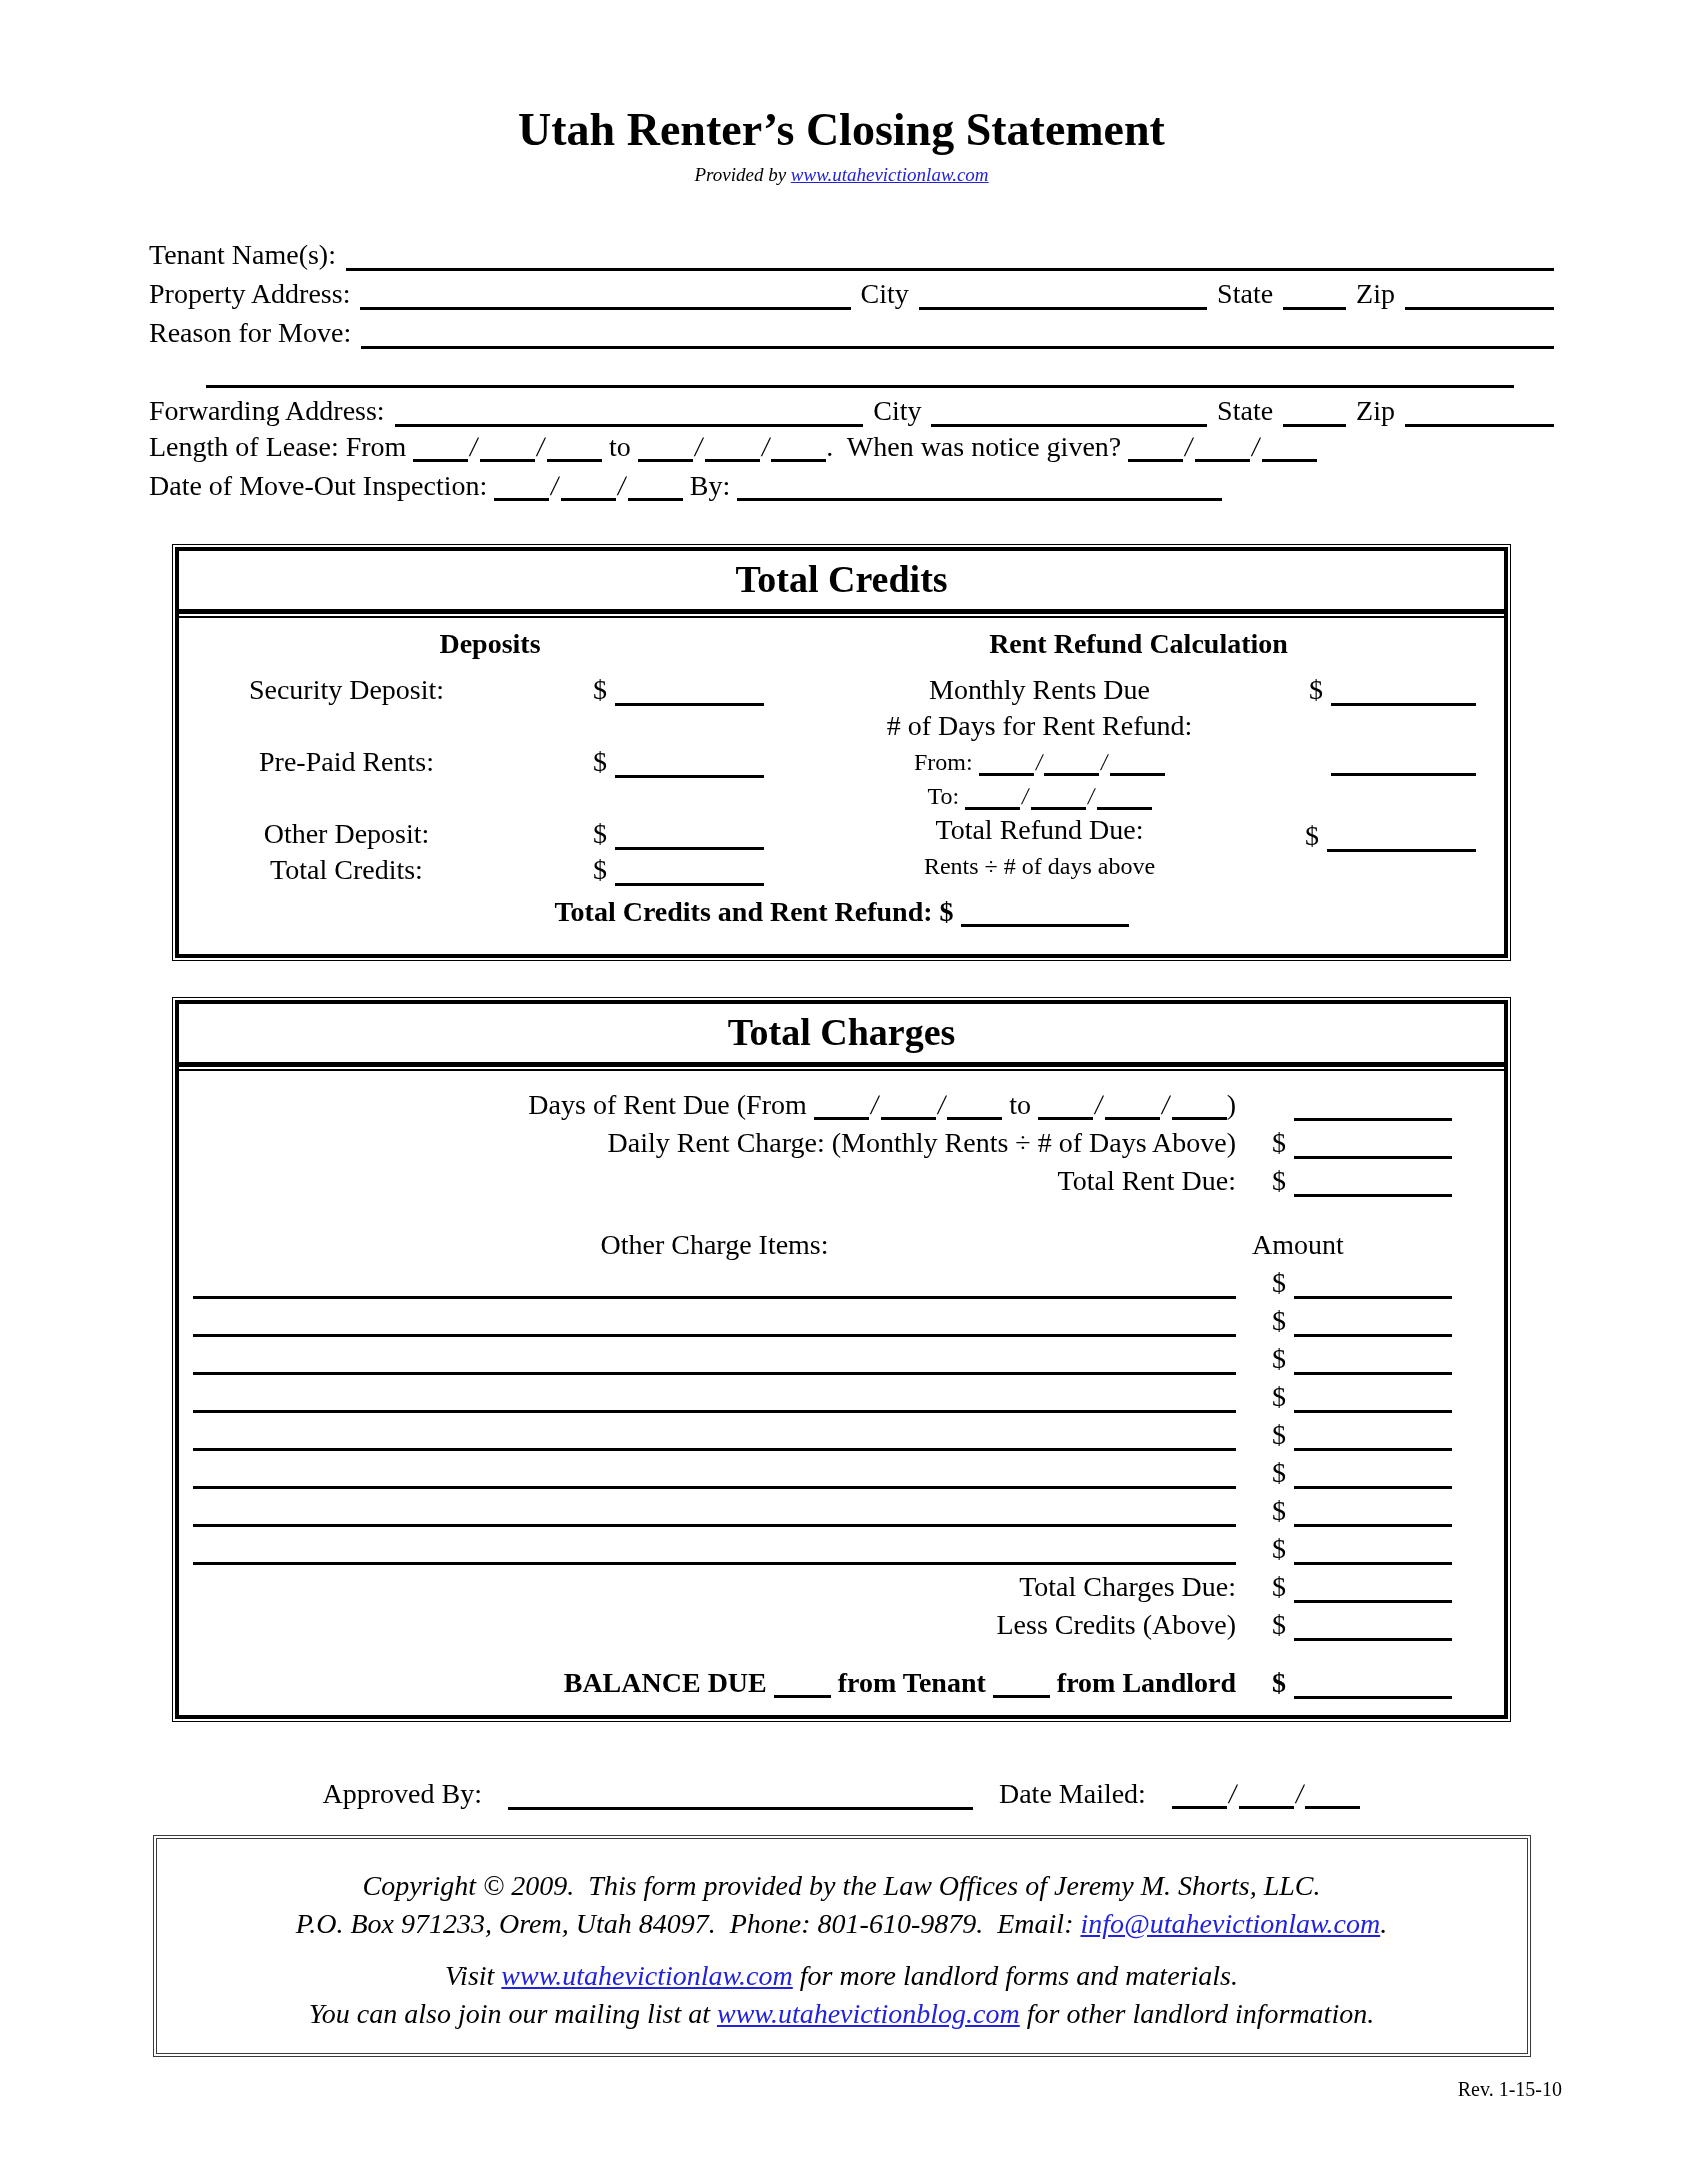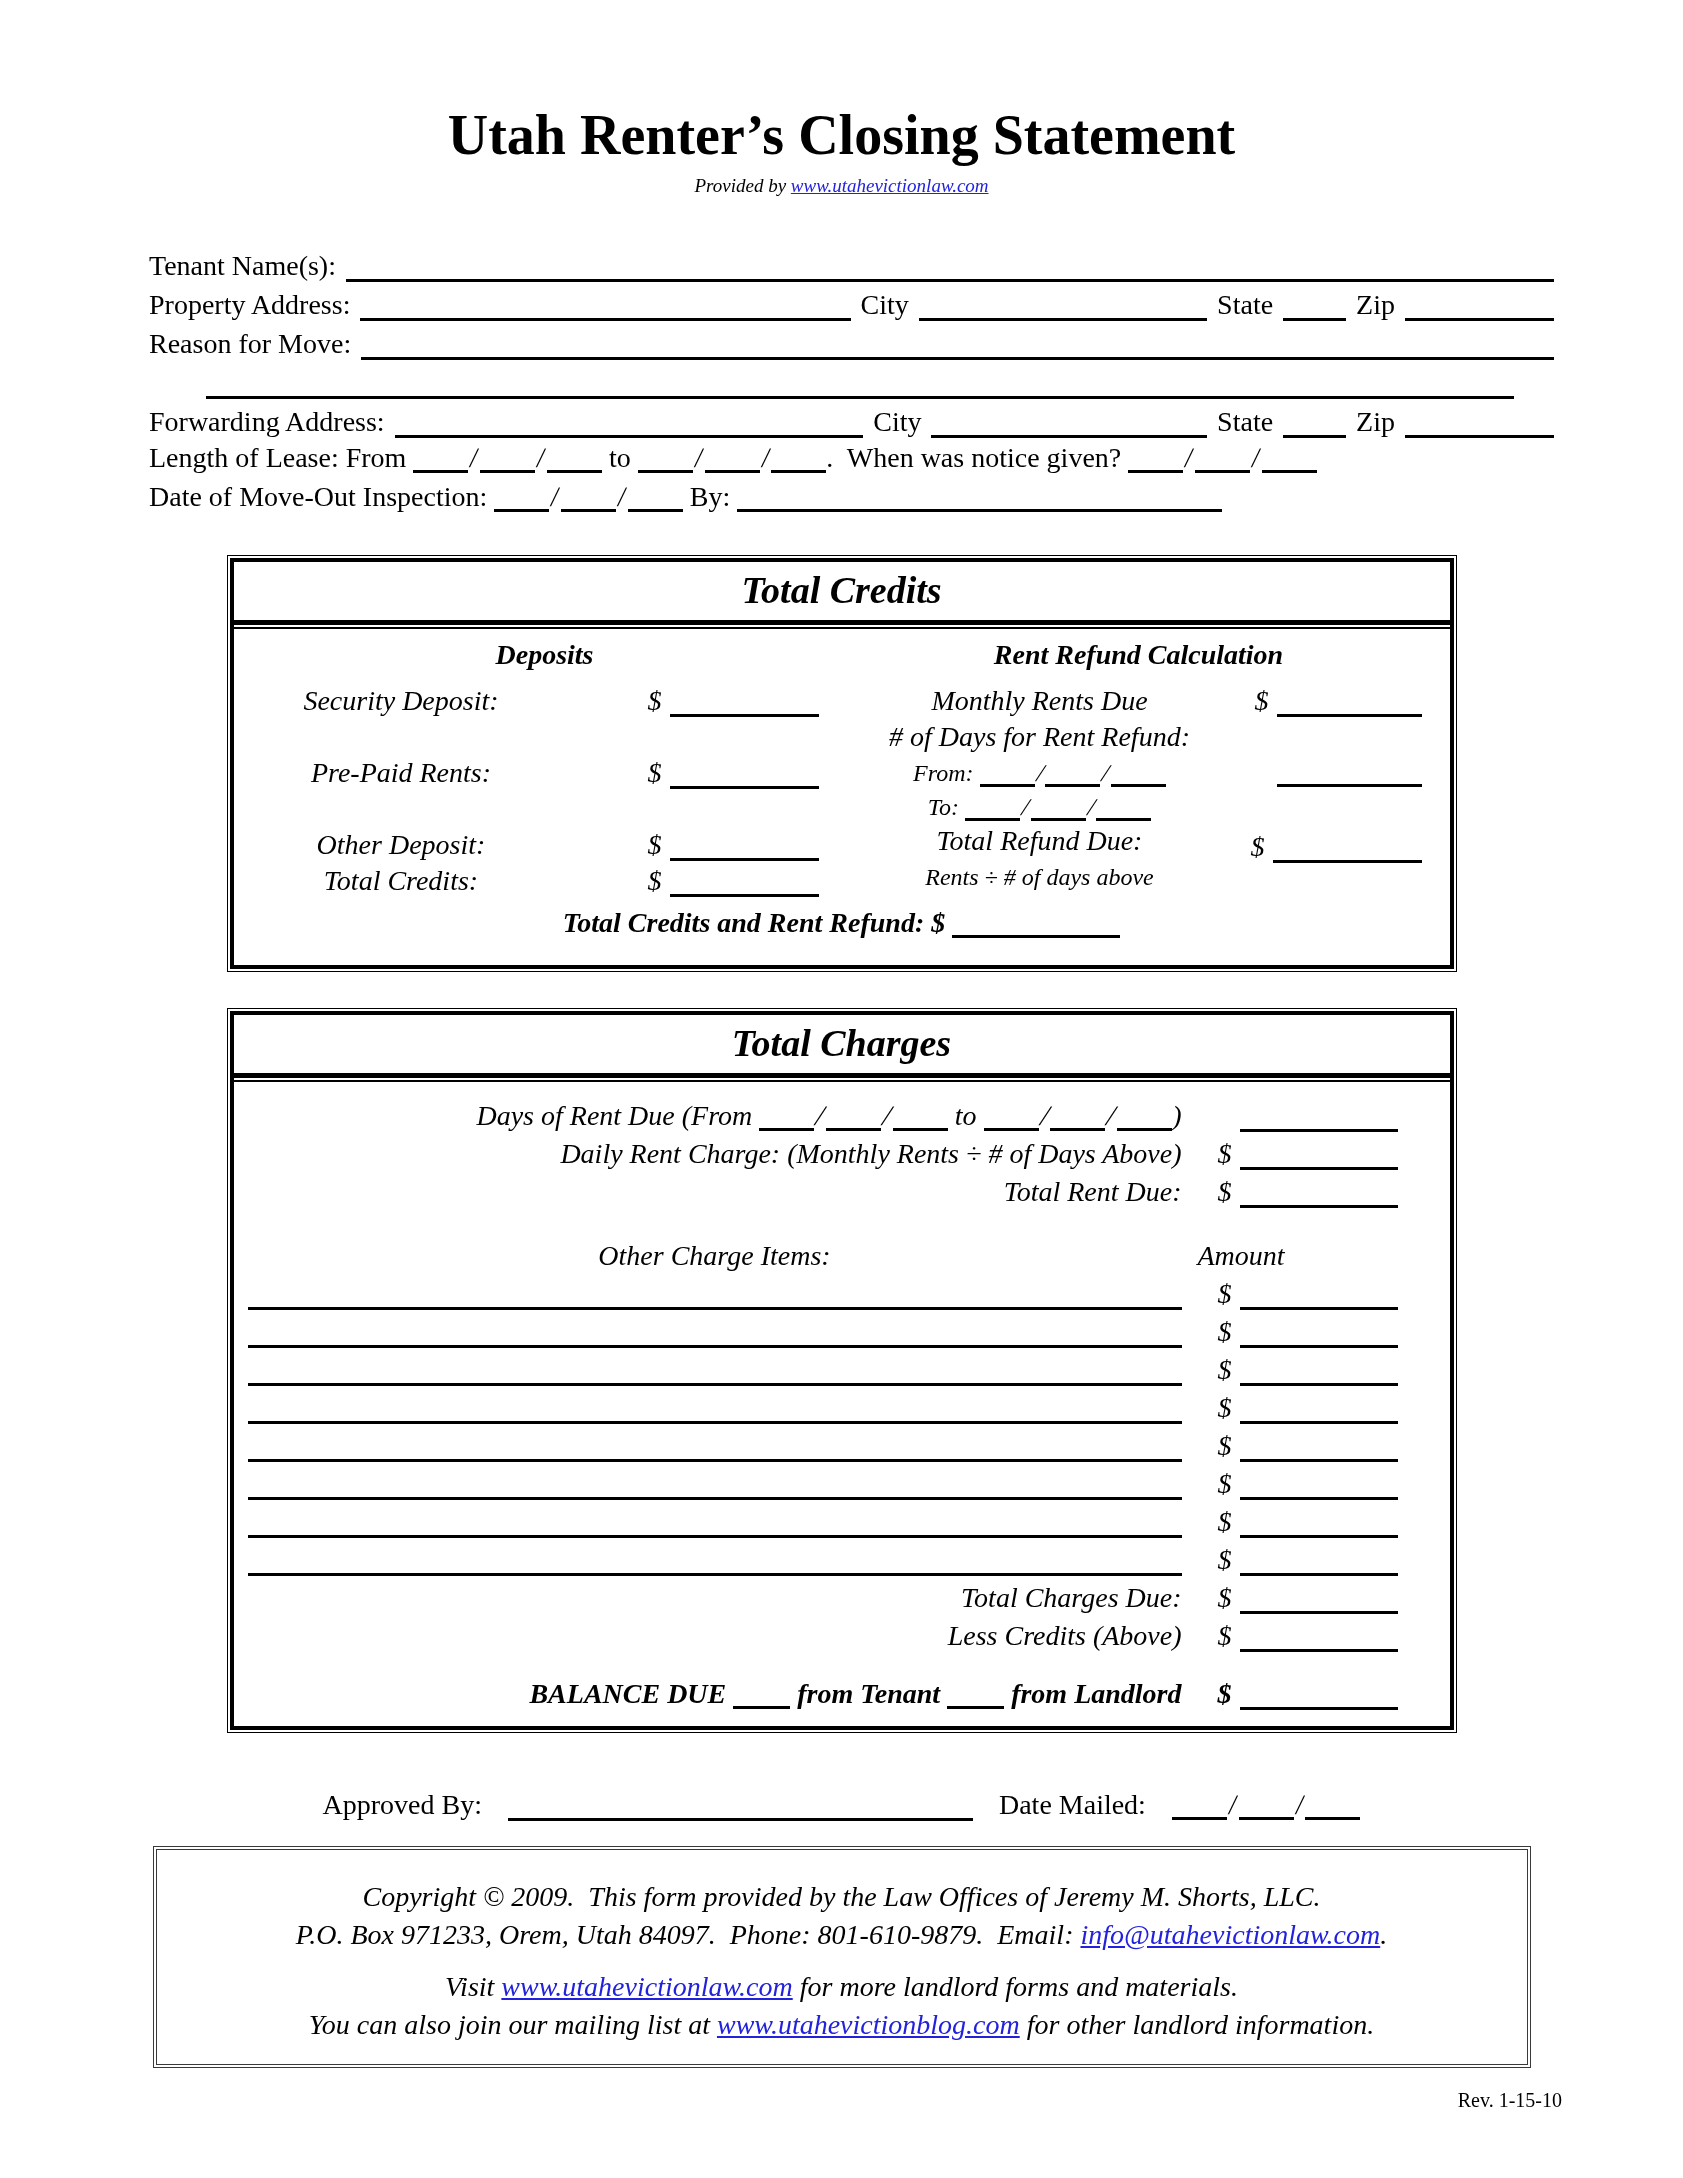--- a/index.html
+++ b/index.html
@@ -9,21 +9,21 @@
   }
   *{margin:0;padding:0;box-sizing:border-box;}
   html,body{background:#888;}
   body{font-family:"Liberation Serif","DejaVu Serif",serif;color:var(--ink);}
   .page{
     width:1683px;height:2178px;background:var(--bg);margin:0 auto;
     position:relative;overflow:hidden;
   }
   
   .hdr{padding-top:105px;text-align:center;}
-  .hdr h1{font-size:56px;font-weight:bold;line-height:1.1;}
+  .hdr h1{font-size:46px;font-weight:bold;line-height:1.1;}
   .subtitle{font-size:19px;font-style:italic;margin-top:8px;}
   a.link{color:var(--link);text-decoration:underline;cursor:pointer;font-style:italic;}
   
   .fields{margin:46px 129px 0 149px;font-size:28px;}
   .frow{display:flex;align-items:flex-end;height:39px;column-gap:10px;}
   .frow.inline{display:block;line-height:39px;height:39px;white-space:nowrap;}
   .lab{white-space:nowrap;line-height:1.12;}
   .blank{display:inline-block;height:20px;border-bottom:3px solid var(--ink);}
   .low{margin-bottom:-6px;}
   .grow{flex:1 1 auto;}
@@ -34,25 +34,24 @@
   .w170{width:168px;}
   .w400{width:465px;}
   .w490{width:485px;}
   .w58{width:57px;}
   .contline{padding-left:57px;padding-right:40px;}
   .dateblank{display:inline-block;white-space:nowrap;}
   .dateblank .d{width:55px;margin-bottom:-6px;}
   .dateblank .slash{display:inline-block;margin:0 2px;transform:skewX(-8deg);}
   
   .box{
-    width:1224px;margin:42px auto 0;
+    width:1333px;margin:42px auto 0;
     border:4px solid var(--ink);
     outline:1px solid var(--ink);outline-offset:2px;
     background:var(--bg);
-    font-style:italic;
   }
   .box-title{
     text-align:center;font-weight:bold;font-size:38px;
     padding:6px 0 8px;border-bottom:5px solid var(--ink);
   }
   .box-body{border-top:2px solid var(--ink);margin-top:2px;}
   
   .credits .box-body{padding:10px 14px 14px 14px;font-size:28px;}
   .cr-cols{display:flex;}
   .cr-left{width:594px;}

